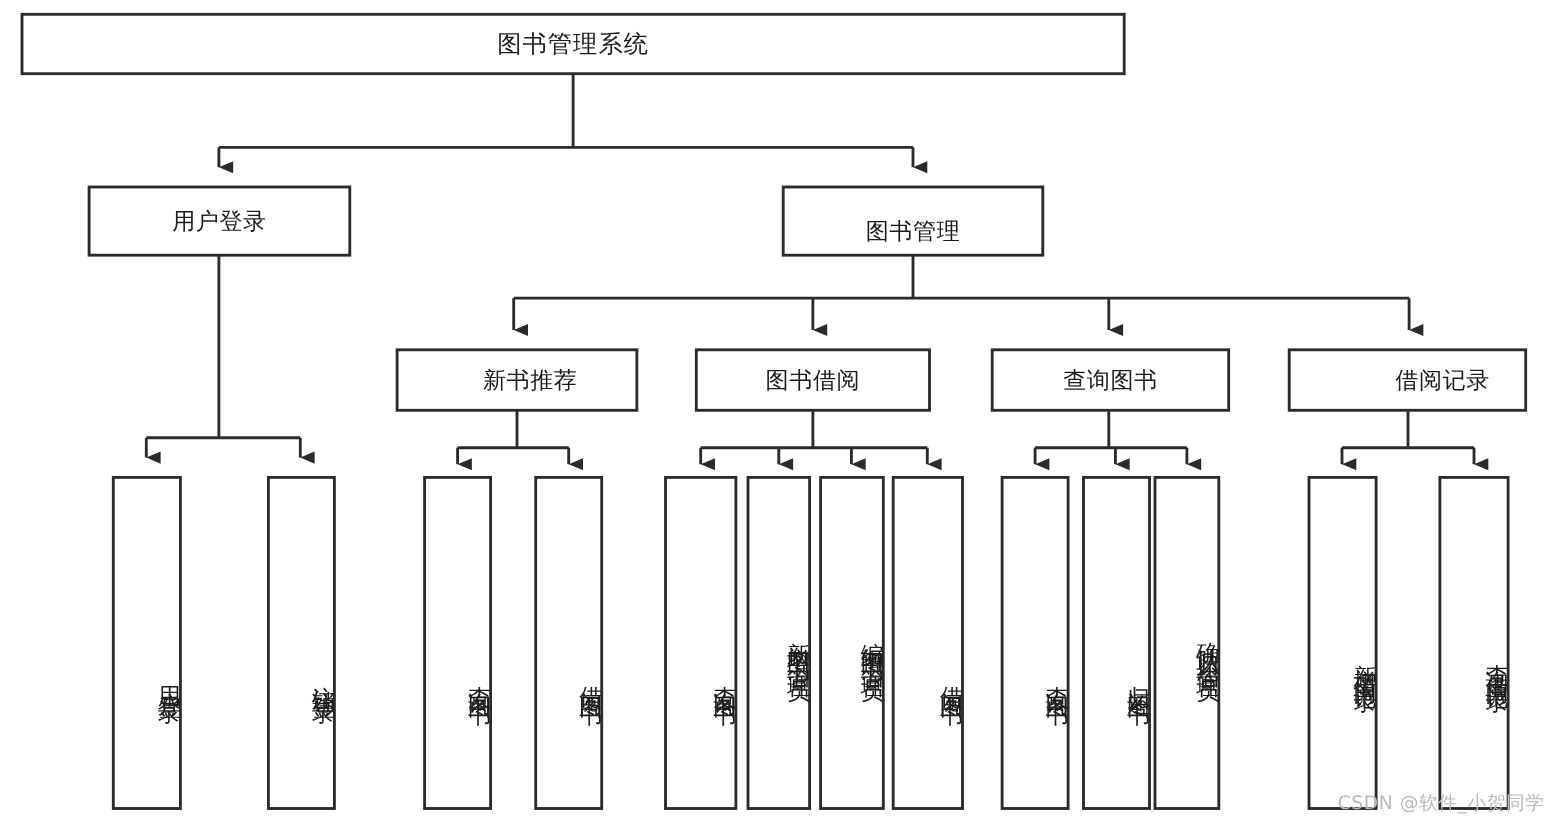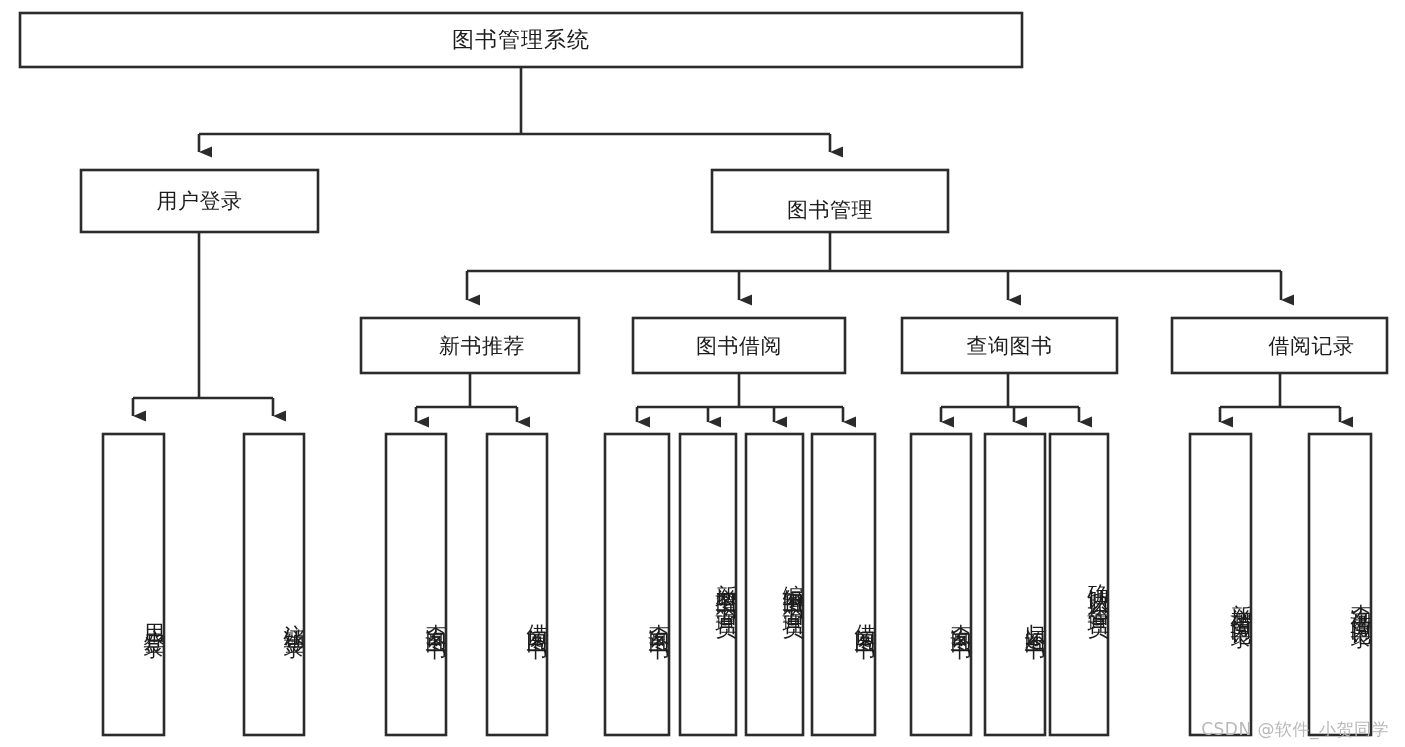--- a/index.html
+++ b/index.html
@@ -65,21 +65,21 @@
     text-orientation: upright;
     font-size: 21px;
     letter-spacing: 5px;
     line-height: 1;
     align-items: flex-start;
     justify-content: center;
     padding-top: 4px;
   }
   #watermark {
     position: absolute;
-    right: 16px;
+    right: 1px;
     bottom: 6px;
     font-size: 17px;
     color: #b9b9b9;
     font-family: "DejaVu Sans", "Liberation Sans", sans-serif;
     letter-spacing: 0.5px;
     white-space: nowrap;
   }
 </style>
 </head>
 <body>

